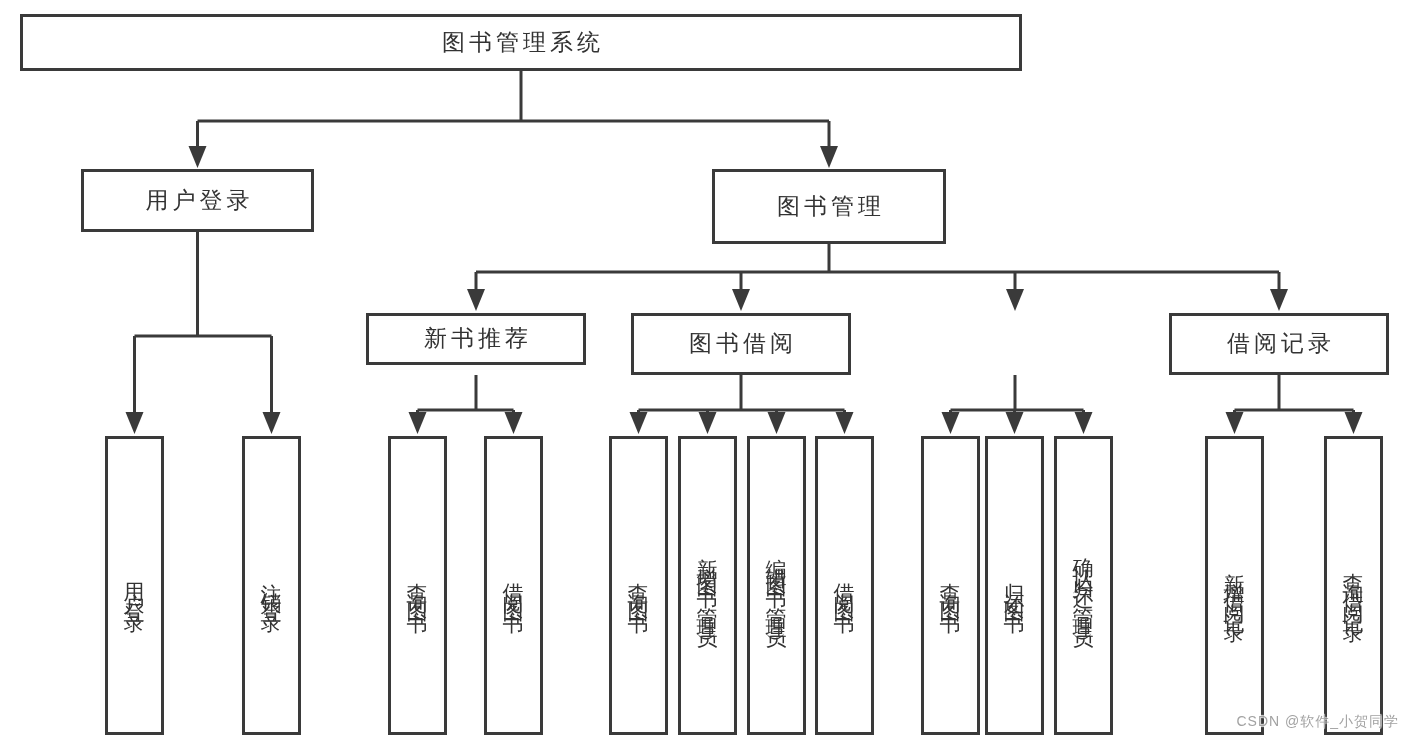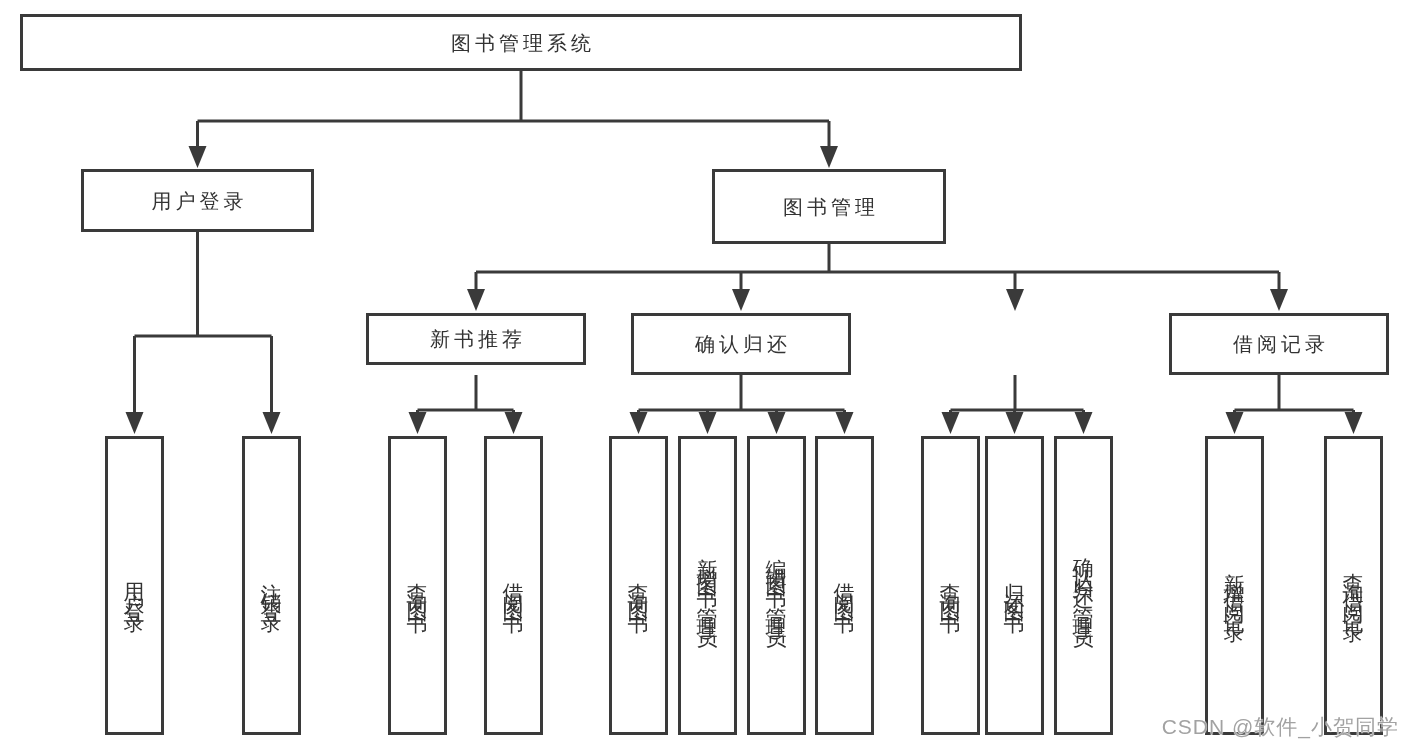--- a/index.html
+++ b/index.html
@@ -8,31 +8,31 @@
     font-family:"Liberation Sans","DejaVu Sans",sans-serif;
   }
   .stage{position:absolute;left:0;top:0;width:1405px;height:747px;}
   svg.connectors{position:absolute;left:0;top:0;z-index:1;}
   .box{
     position:absolute;background:#ffffff;border:3px solid #3a3a3a;
     box-sizing:border-box;display:flex;align-items:center;justify-content:center;
     z-index:2;
   }
   .hlabel{
-    font-size:20px;color:#333333;letter-spacing:4px;white-space:nowrap;
+    font-size:23px;color:#333333;letter-spacing:4px;white-space:nowrap;
     text-indent:4px;line-height:1.2;
   }
   .vlabel{
     writing-mode:vertical-rl;text-orientation:mixed;
     font-size:21px;color:#333333;letter-spacing:10px;line-height:1;
     white-space:nowrap;
   }
   .watermark{
     position:absolute;right:6px;top:713px;z-index:6;
-    font-size:21px;color:#a2a2a2;letter-spacing:1px;
+    font-size:14px;color:#a2a2a2;letter-spacing:1px;
     text-shadow:0 1px 1px rgba(255,255,255,0.9), 0 -1px 1px rgba(255,255,255,0.9);
     white-space:nowrap;
   }
 </style>
 </head>
 <body>
 
 <div class="stage">
 
   <svg class="connectors" width="1405" height="747" viewBox="0 0 1405 747">
@@ -83,21 +83,21 @@
     <span class="hlabel">用户登录</span>
   </div>
   <div class="box" style="left:712px;top:169px;width:234px;height:75px">
     <span class="hlabel">图书管理</span>
   </div>
 
   <div class="box" style="left:366px;top:313px;width:220px;height:52px">
     <span class="hlabel">新书推荐</span>
   </div>
   <div class="box" style="left:631px;top:313px;width:220px;height:62px">
-    <span class="hlabel">确认归还</span>
+    <span class="hlabel">图书借阅</span>
   </div>
   <div class="box" style="left:1169px;top:313px;width:220px;height:62px">
     <span class="hlabel">借阅记录</span>
   </div>
 
   <div class="box" style="left:105px;top:436px;width:59px;height:299px">
     <span class="vlabel">用户登录</span>
   </div>
   <div class="box" style="left:242px;top:436px;width:59px;height:299px">
     <span class="vlabel">注销登录</span>

